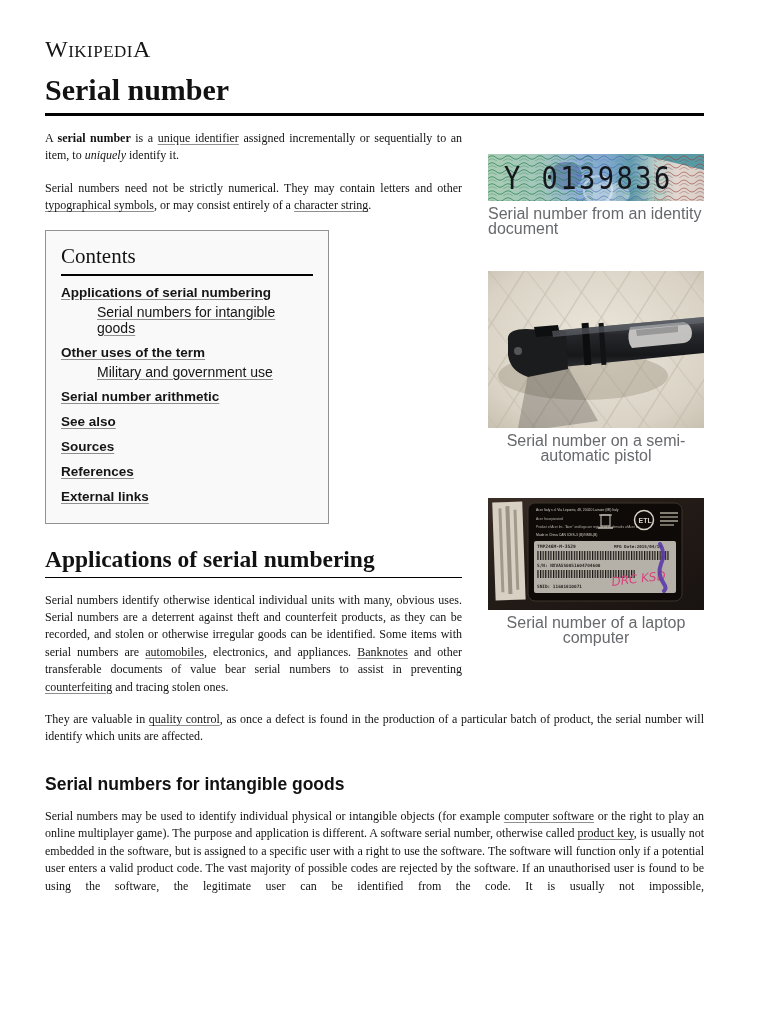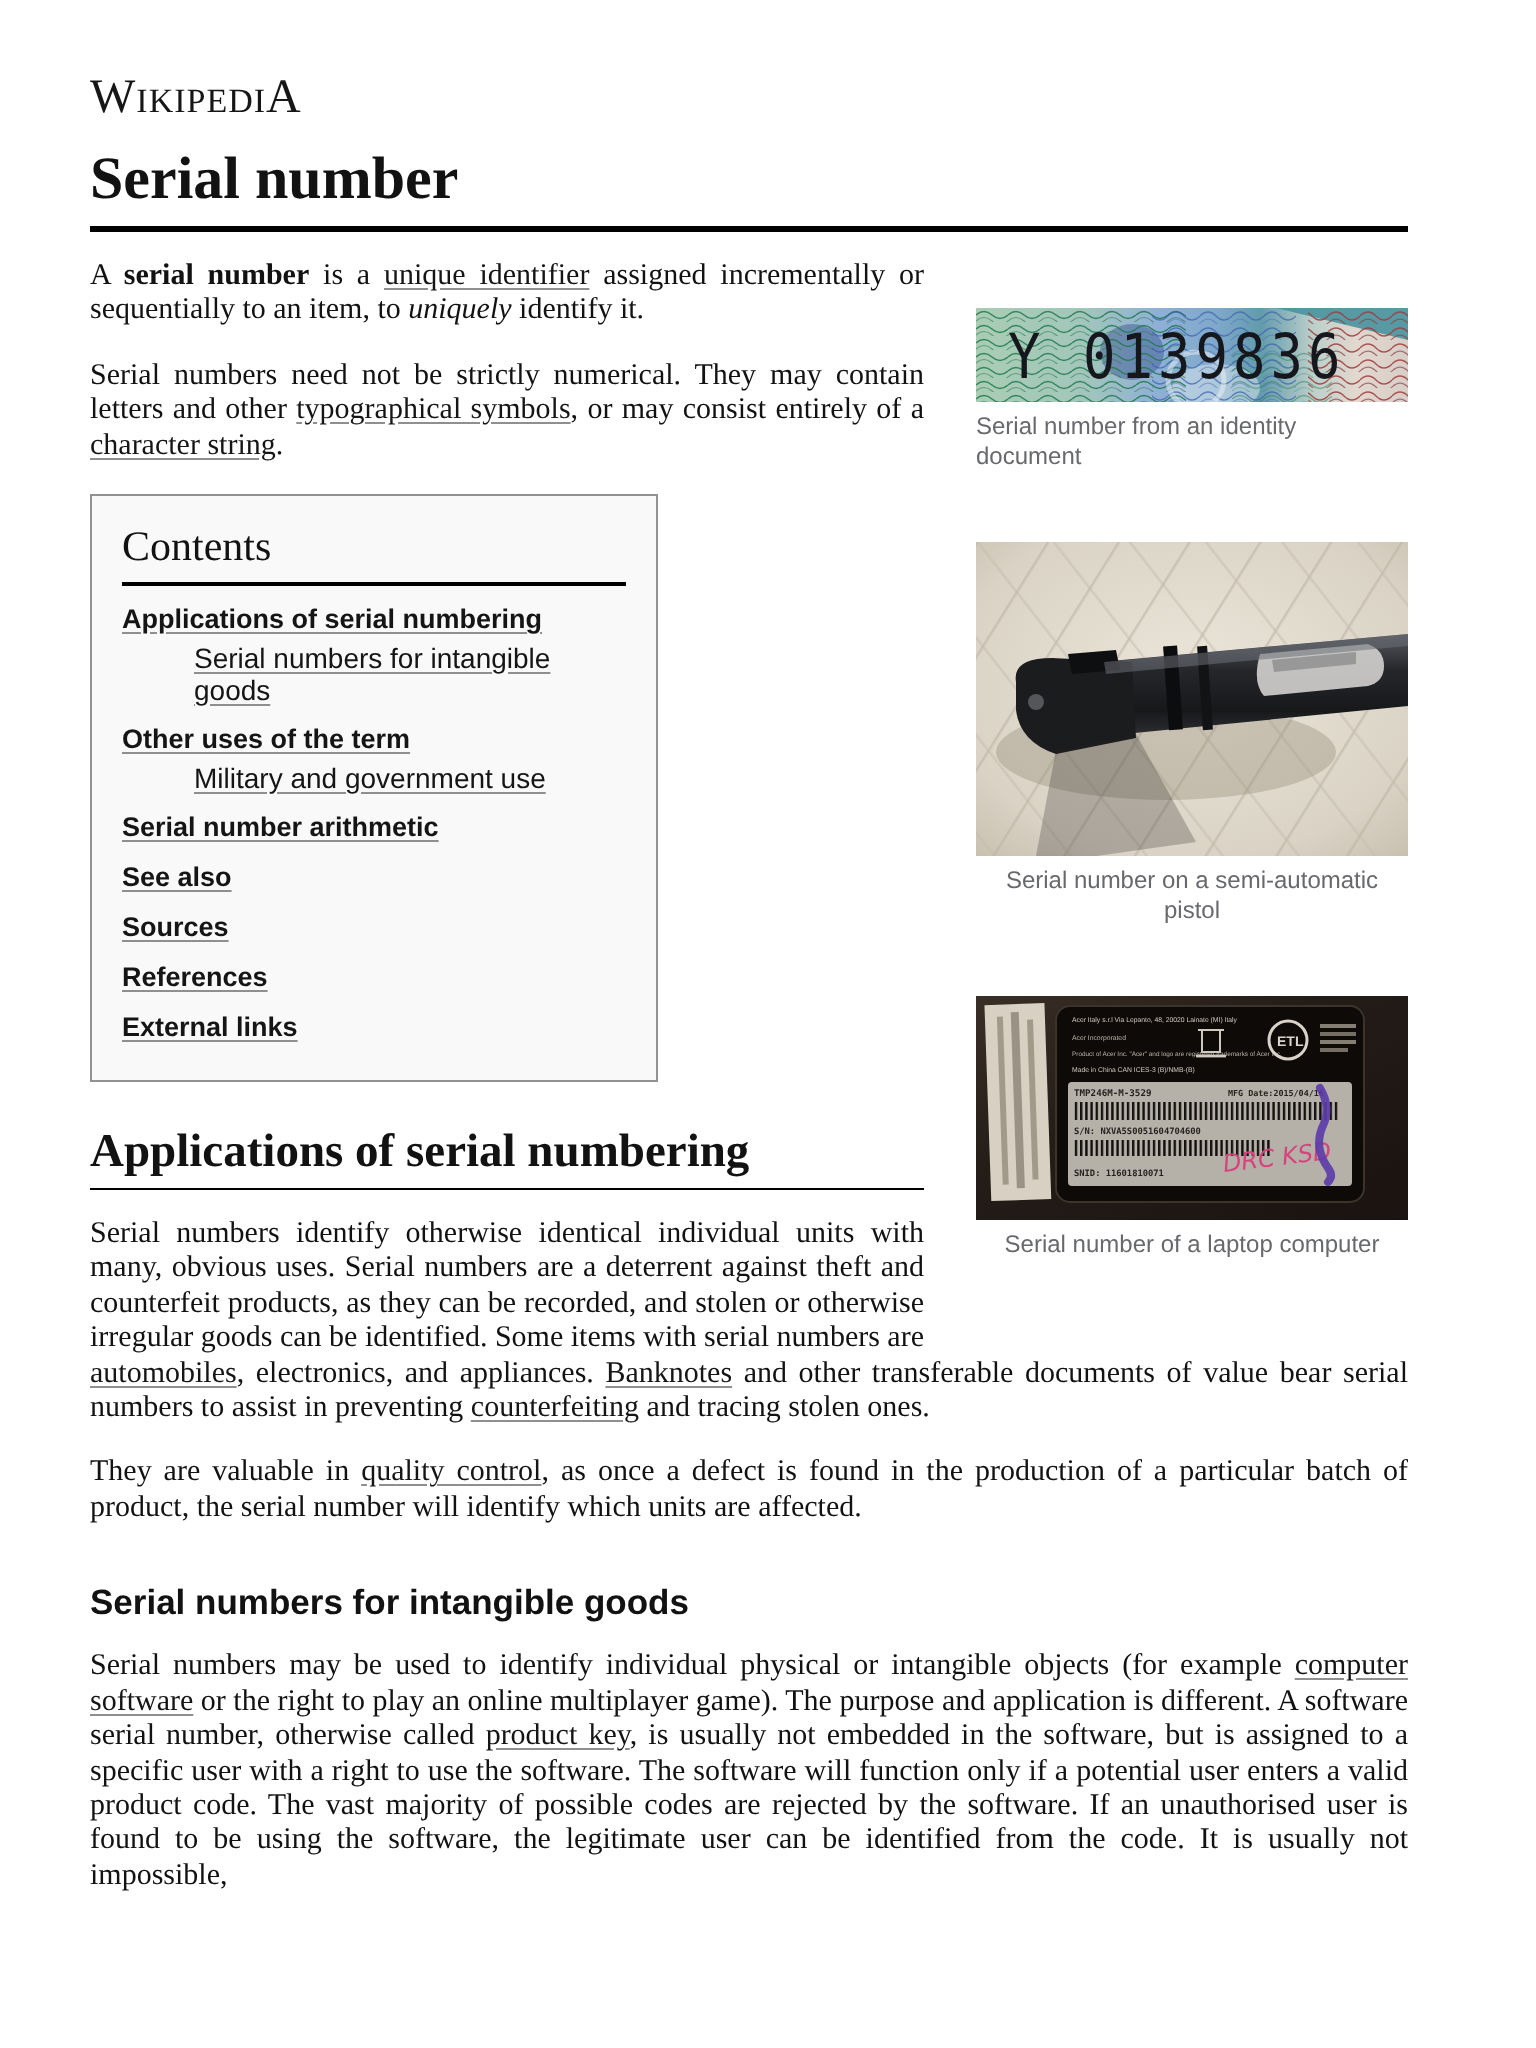--- a/index.html
+++ b/index.html
@@ -5,30 +5,30 @@
   html,body{margin:0;padding:0;background:#ffffff;}
   body{width:768px;height:1024px;overflow:hidden;font-family:"Liberation Serif",serif;color:#121212;}
   .page{padding:36px 64px 0 45px;}
 
   
   .wordmark{font-variant:small-caps;font-size:24px;letter-spacing:0.5px;line-height:26px;color:#161616;}
   h1.page-title{font-size:30px;line-height:32px;font-weight:bold;margin:12px 0 0 0;padding-bottom:7px;border-bottom:3px solid #000;}
 
   
   .article{margin-top:0;}
-  p.body-p{font-size:15px;line-height:17.4px;text-align:justify;margin:14px 0 15px 0;}
+  p.body-p{font-size:12px;line-height:17.4px;text-align:justify;margin:14px 0 15px 0;}
   p.body-p.just-last{text-align-last:justify;}
   a.wlink{color:#151515;text-decoration:underline;text-decoration-color:#8f8f8f;text-underline-offset:2px;cursor:pointer;}
 
   
   .figcol{float:right;width:216px;margin:24px 0 40px 26px;}
   figure{margin:0;padding:0;}
   figure.fig-gap{margin-top:35px;text-align:center;}
   figure svg{display:block;}
-  figcaption{font-family:"Liberation Sans",sans-serif;font-size:12px;line-height:15px;color:#67696c;margin-top:5px;}
+  figcaption{font-family:"Liberation Sans",sans-serif;font-size:16px;line-height:15px;color:#67696c;margin-top:5px;}
 
   
   .toc{background:#f9f9f9;border:1px solid #929292;width:252px;padding:13px 15px 18px 15px;margin:14px 0 22px 0;}
   .toc-title{font-size:21px;font-weight:normal;line-height:25px;border-bottom:2px solid #000;padding-bottom:5px;}
   .toc-list{display:block;}
   .toc-link{display:block;width:fit-content;font-family:"Liberation Sans",sans-serif;font-size:13.5px;line-height:16px;font-weight:bold;margin-top:9px;color:#151515;text-decoration:underline;text-decoration-color:#8f8f8f;text-underline-offset:2px;cursor:pointer;}
   .toc-link.sub{font-weight:normal;margin-top:3px;margin-left:36px;font-size:14px;}
 
   h2.sec-h{font-size:23.5px;line-height:27px;font-weight:bold;margin:22px 0 0 0;padding-bottom:4px;border-bottom:1.5px solid #000;overflow:hidden;}
   h3.sub-h{font-family:"Liberation Sans",sans-serif;font-size:17.5px;line-height:20px;font-weight:bold;margin:28px 0 5px 0;}

